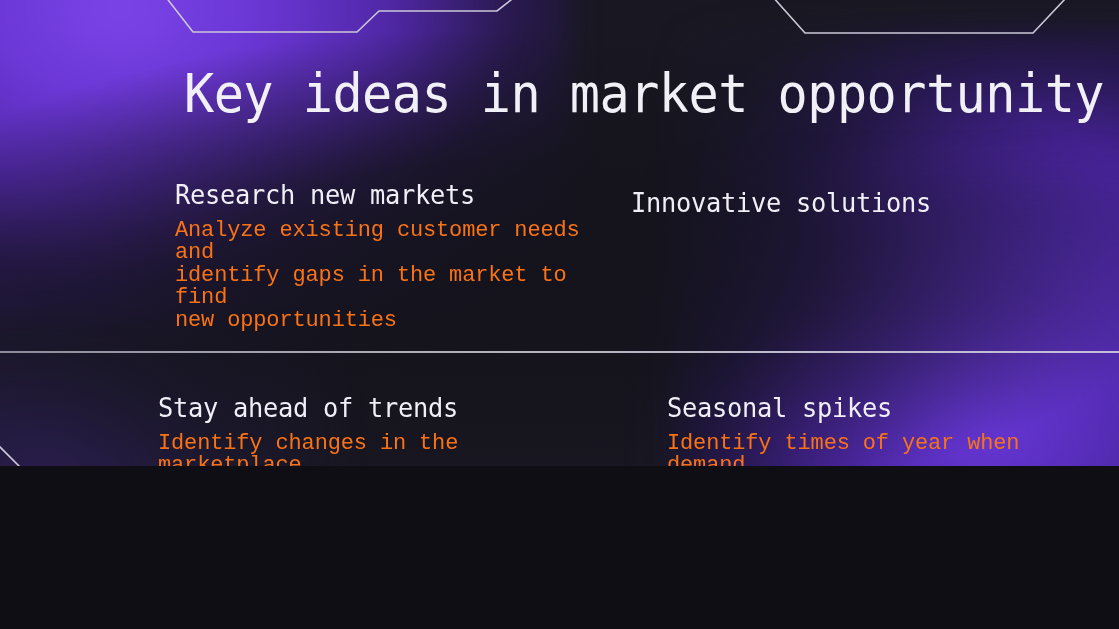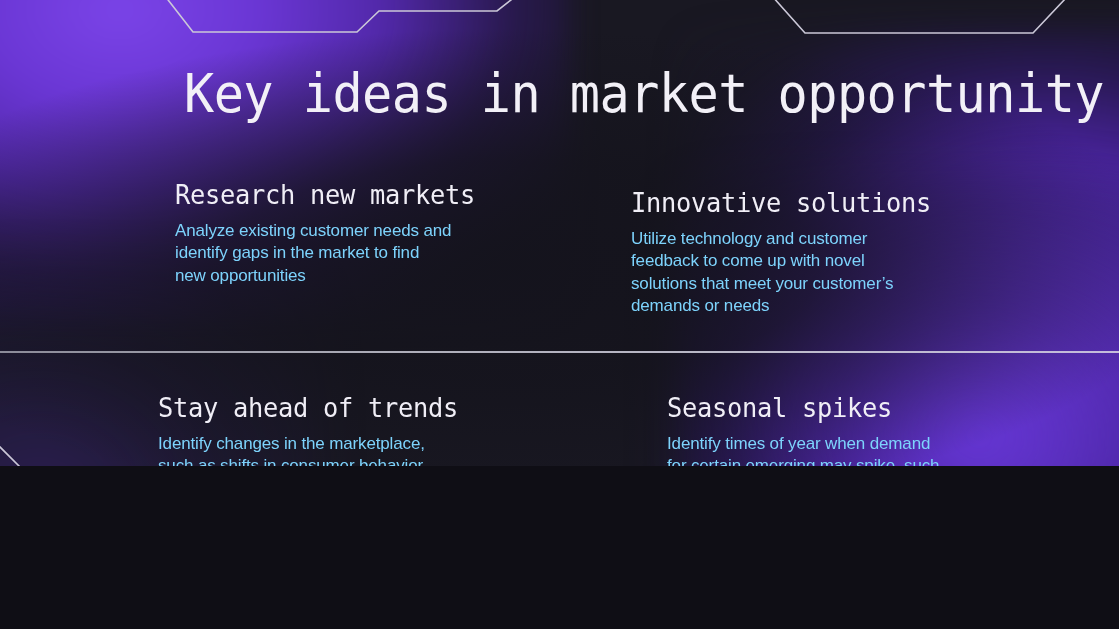--- a/index.html
+++ b/index.html
@@ -136,24 +136,24 @@
     letter-spacing: -0.3px;
     color: #f0eef6;
     white-space: nowrap;
     transform: scaleX(0.94);
     transform-origin: left top;
     margin: 0 0 10px 0;
     line-height: 30px;
   }
 
   .cell-body {
-    font-family: Liberation Sans, sans-serif;
-    font-size: 17px;
+    font-family: Liberation Mono, monospace;
+    font-size: 22px;
     line-height: 22.4px;
-    color: #7dd3fc;
+    color: #f97316;
     letter-spacing: -0.15px;
     margin: 0;
     white-space: pre-line;
   }
 </style>
 </head>
 <body>
 
 <div id="slide">
 
@@ -178,24 +178,20 @@
 
   <div class="cell cell-r1c1">
     <h2 class="cell-heading">Research new markets</h2>
     <p class="cell-body">Analyze existing customer needs and
 identify gaps in the market to find
 new opportunities</p>
   </div>
 
   <div class="cell cell-r1c2">
     <h2 class="cell-heading">Innovative solutions</h2>
-    <p class="cell-body">Utilize technology and customer
-feedback to come up with novel
-solutions that meet your customer’s
-demands or needs</p>
   </div>
 
   <div class="cell cell-r2c1">
     <h2 class="cell-heading">Stay ahead of trends</h2>
     <p class="cell-body">Identify changes in the marketplace,
 such as shifts in consumer behavior
 or emerging technologies, to stay
 competitive and capitalize on new
 opportunities and trends</p>
   </div>

